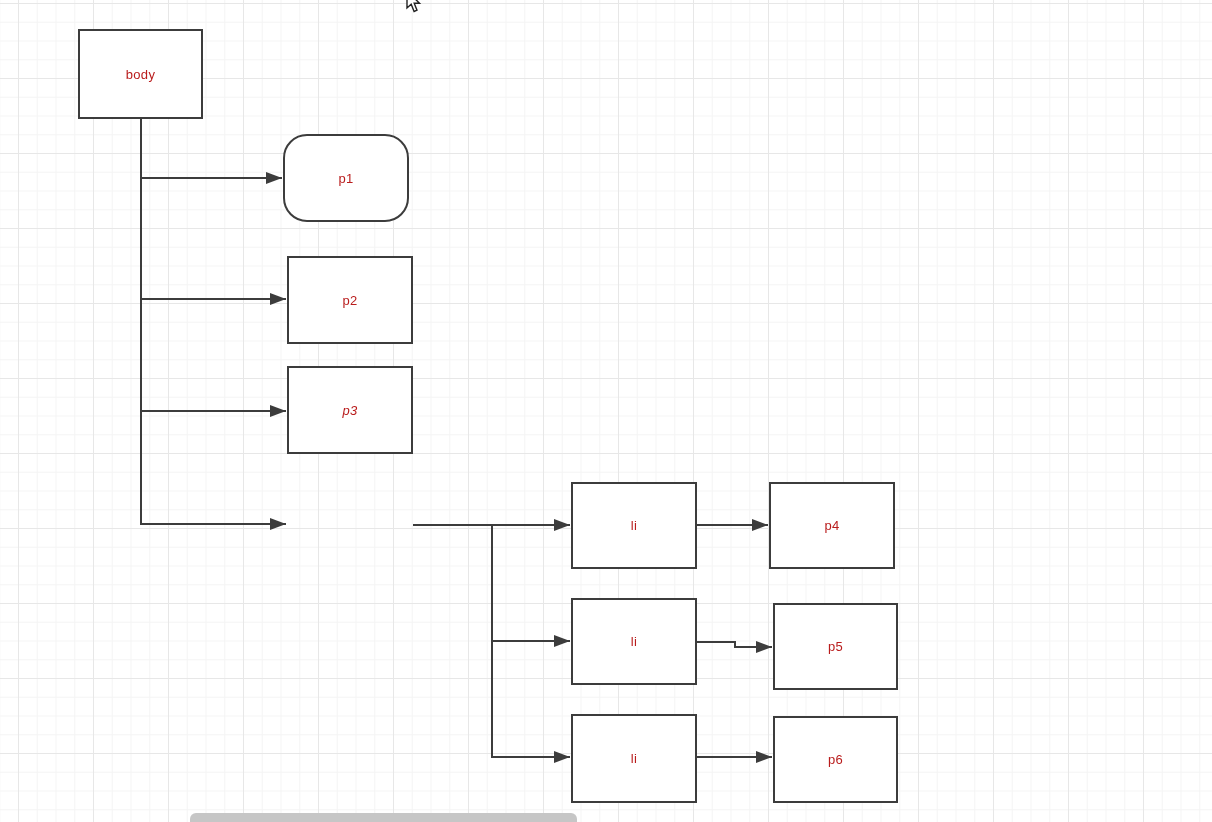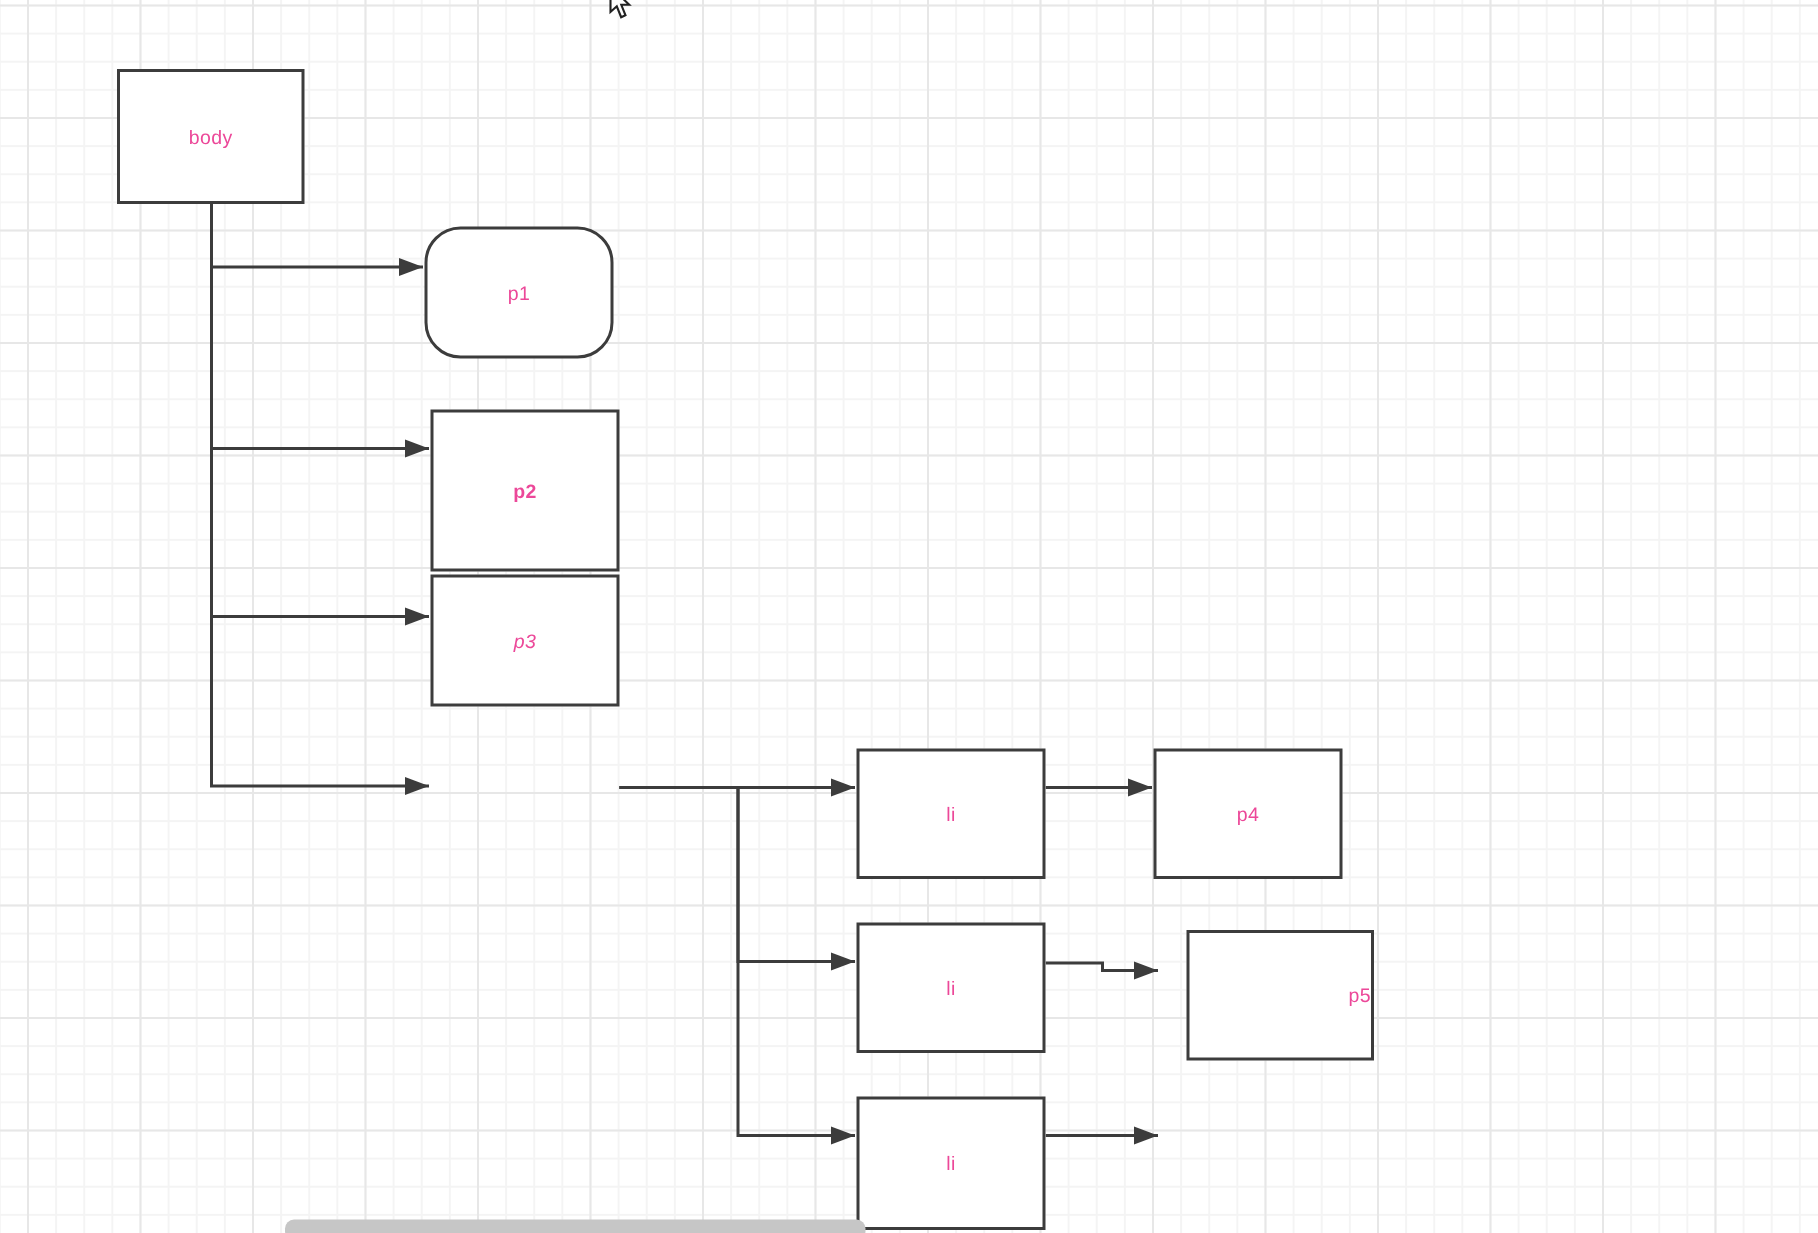--- a/index.html
+++ b/index.html
@@ -30,23 +30,22 @@
   }
   .node {
     position: absolute;
     box-sizing: border-box;
     background: #ffffff;
     border: 2px solid #3c3c3c;
     display: flex;
     align-items: center;
     justify-content: center;
     font-size: 13px;
-    color: #ec4899;
+    color: #b91c1c;
     letter-spacing: 0.3px;
-    margin-top: 17px;
   }
   .node span { pointer-events: none; }
   .scroll-thumb {
     position: absolute;
     left: 190px;
     top: 813px;
     width: 387px;
     height: 11px;
     background: #c6c6c6;
     border-radius: 6px 6px 3px 3px;
@@ -84,49 +83,52 @@
   </svg>
 
   <div class="node" style="left:78px;  top:29px;  width:125px; height:90px;">
     <span>body</span>
   </div>
 
   <div class="node" style="left:283px; top:134px; width:126px; height:88px;border-radius:24px;">
     <span>p1</span>
   </div>
 
-  <div class="node" style="left:287px; top:256px; width:126px; height:108px;font-weight:bold;">
+  <div class="node" style="left:287px; top:256px; width:126px; height:88px;">
     <span>p2</span>
   </div>
 
   <div class="node" style="left:287px; top:366px; width:126px; height:88px;font-style:italic;">
     <span>p3</span>
   </div>
 
 
   <div class="node" style="left:571px; top:482px; width:126px; height:87px;">
     <span>li</span>
   </div>
 
   <div class="node" style="left:769px; top:482px; width:126px; height:87px;">
     <span>p4</span>
   </div>
 
   <div class="node" style="left:571px; top:598px; width:126px; height:87px;">
     <span>li</span>
   </div>
 
-  <div class="node" style="left:791px; top:603px; width:125px; height:87px;justify-content:flex-end;">
+  <div class="node" style="left:773px; top:603px; width:125px; height:87px;">
     <span>p5</span>
   </div>
 
   <div class="node" style="left:571px; top:714px; width:126px; height:89px;">
     <span>li</span>
   </div>
 
+  <div class="node" style="left:773px; top:716px; width:125px; height:87px;">
+    <span>p6</span>
+  </div>
 
   <svg class="cursor" width="18" height="24" viewBox="0 0 18 24">
     <path d="M2,1 L2,18 L6.2,14.2 L9.1,21.5 L12,20.2 L9.2,13.2 L14.5,13.2 Z" fill="#ffffff" stroke="#222222" stroke-width="1.4" stroke-linejoin="miter"></path>
   </svg>
 
   <div class="scroll-thumb"></div>
 
 </div>
 
 </body></html>

